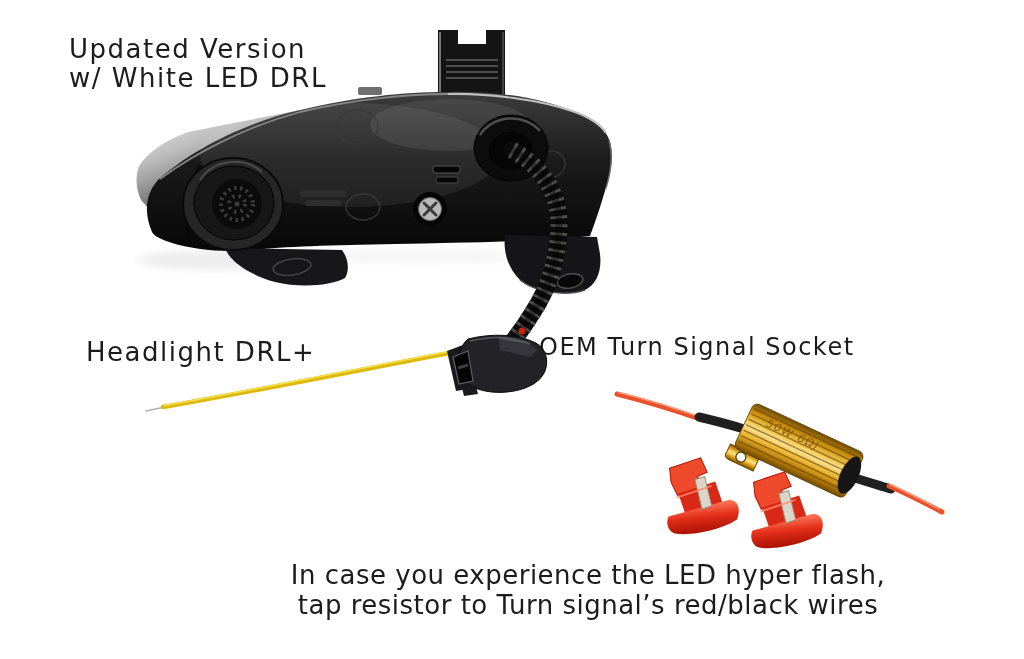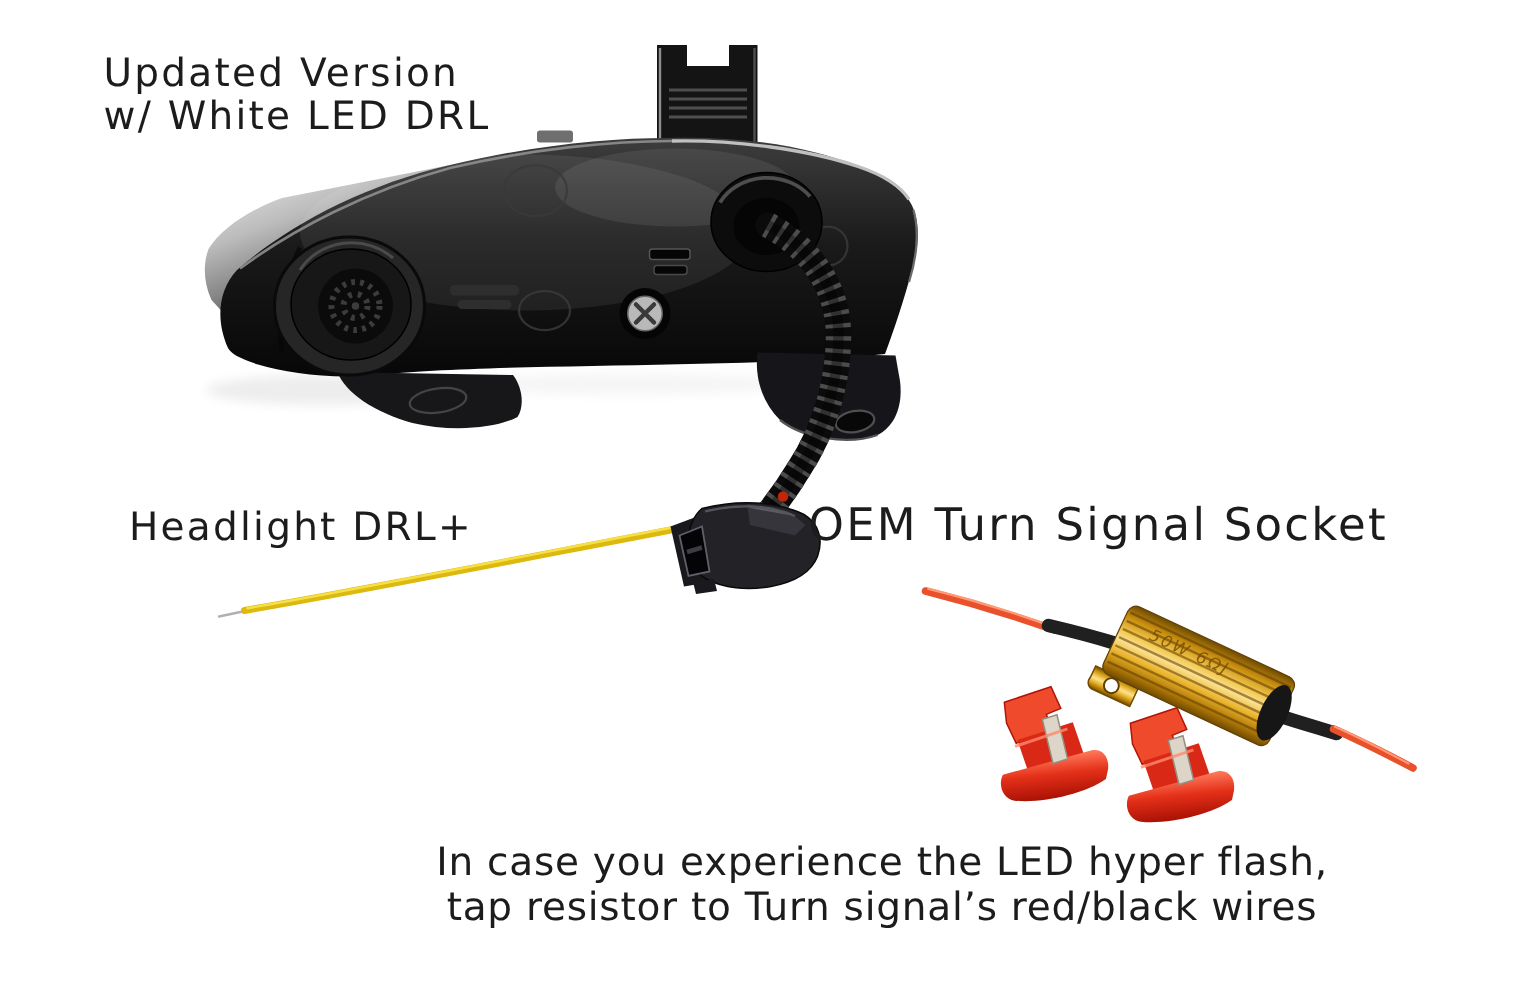--- a/index.html
+++ b/index.html
@@ -4,21 +4,21 @@
 <style>
   html,body{margin:0;padding:0;background:#fff;}
   .stage{
     position:relative;width:1024px;height:659px;background:#ffffff;overflow:hidden;
     font-family:"DejaVu Sans","Liberation Sans",sans-serif;color:#1f1f1f;
   }
   .stage svg{position:absolute;left:0;top:0;}
   .label{position:absolute;white-space:nowrap;color:#1c1c1c;}
   .label-top{left:69px;top:35px;font-size:26px;letter-spacing:1.5px;line-height:29px;}
   .label-left{left:86px;top:337px;font-size:26px;letter-spacing:1.5px;}
-  .label-right{left:539px;top:333px;font-size:30px;letter-spacing:1.5px;}
+  .label-right{left:539px;top:333px;font-size:24px;letter-spacing:1.5px;}
   .caption{
     position:absolute;left:138px;top:560px;width:900px;text-align:center;
     font-size:26px;letter-spacing:0.5px;line-height:30px;color:#1c1c1c;
   }
 </style>
 </head>
 <body>
 
 <div class="stage">
 

